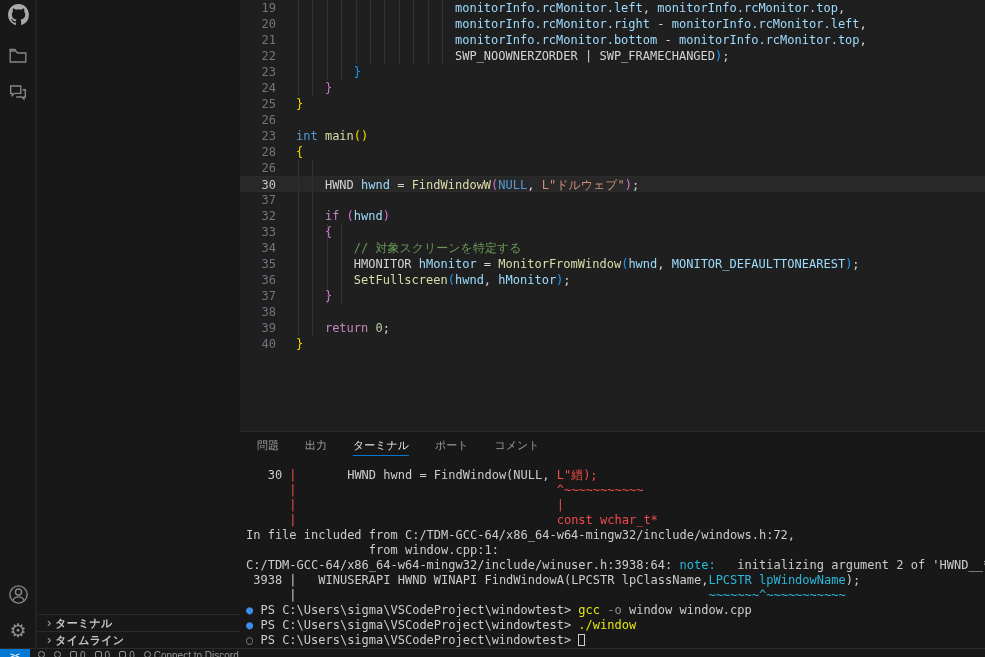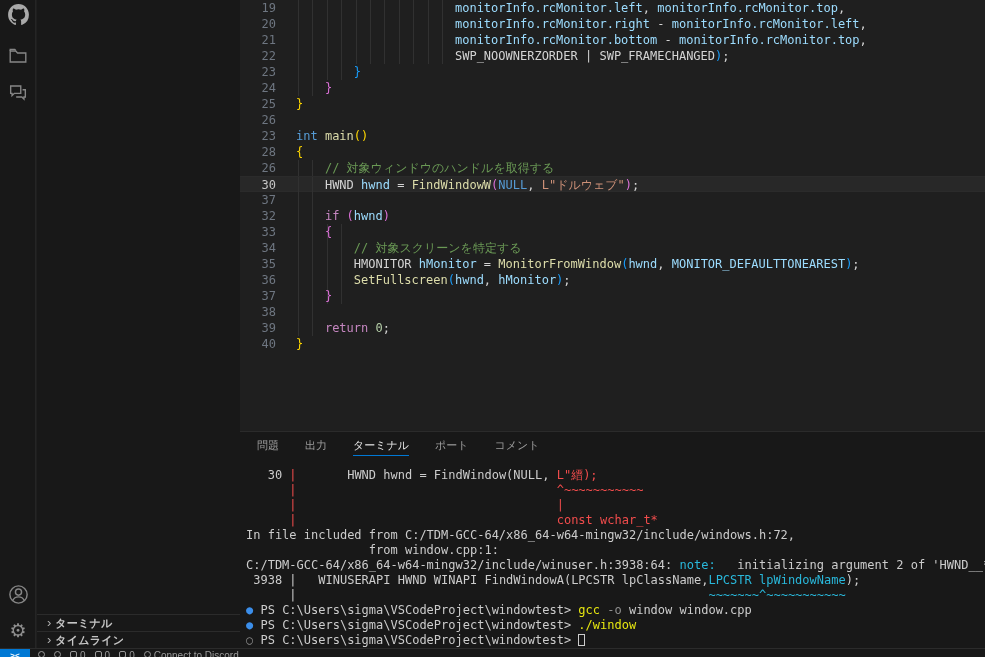--- a/index.html
+++ b/index.html
@@ -138,21 +138,21 @@
         <div class="code-row"><span class="ln">19</span><span class="iguide" style="left: 58px;"></span><span class="iguide" style="left: 72.4px;"></span><span class="iguide" style="left: 86.8px;"></span><span class="iguide" style="left: 101.2px;"></span><span class="iguide" style="left: 115.6px;"></span><span class="iguide" style="left: 130px;"></span><span class="iguide" style="left: 144.4px;"></span><span class="iguide" style="left: 158.8px;"></span><span class="iguide" style="left: 173.2px;"></span><span class="iguide" style="left: 187.6px;"></span><span class="iguide" style="left: 202px;"></span><span class="code-text"><span style="color: rgb(212, 212, 212);">                      </span><span style="color: rgb(156, 220, 254);">monitorInfo.rcMonitor.left</span><span style="color: rgb(212, 212, 212);">, </span><span style="color: rgb(156, 220, 254);">monitorInfo.rcMonitor.top</span><span style="color: rgb(212, 212, 212);">,</span></span></div>
         <div class="code-row"><span class="ln">20</span><span class="iguide" style="left: 58px;"></span><span class="iguide" style="left: 72.4px;"></span><span class="iguide" style="left: 86.8px;"></span><span class="iguide" style="left: 101.2px;"></span><span class="iguide" style="left: 115.6px;"></span><span class="iguide" style="left: 130px;"></span><span class="iguide" style="left: 144.4px;"></span><span class="iguide" style="left: 158.8px;"></span><span class="iguide" style="left: 173.2px;"></span><span class="iguide" style="left: 187.6px;"></span><span class="iguide" style="left: 202px;"></span><span class="code-text"><span style="color: rgb(212, 212, 212);">                      </span><span style="color: rgb(156, 220, 254);">monitorInfo.rcMonitor.right</span><span style="color: rgb(212, 212, 212);"> - </span><span style="color: rgb(156, 220, 254);">monitorInfo.rcMonitor.left</span><span style="color: rgb(212, 212, 212);">,</span></span></div>
         <div class="code-row"><span class="ln">21</span><span class="iguide" style="left: 58px;"></span><span class="iguide" style="left: 72.4px;"></span><span class="iguide" style="left: 86.8px;"></span><span class="iguide" style="left: 101.2px;"></span><span class="iguide" style="left: 115.6px;"></span><span class="iguide" style="left: 130px;"></span><span class="iguide" style="left: 144.4px;"></span><span class="iguide" style="left: 158.8px;"></span><span class="iguide" style="left: 173.2px;"></span><span class="iguide" style="left: 187.6px;"></span><span class="iguide" style="left: 202px;"></span><span class="code-text"><span style="color: rgb(212, 212, 212);">                      </span><span style="color: rgb(156, 220, 254);">monitorInfo.rcMonitor.bottom</span><span style="color: rgb(212, 212, 212);"> - </span><span style="color: rgb(156, 220, 254);">monitorInfo.rcMonitor.top</span><span style="color: rgb(212, 212, 212);">,</span></span></div>
         <div class="code-row"><span class="ln">22</span><span class="iguide" style="left: 58px;"></span><span class="iguide" style="left: 72.4px;"></span><span class="iguide" style="left: 86.8px;"></span><span class="iguide" style="left: 101.2px;"></span><span class="iguide" style="left: 115.6px;"></span><span class="iguide" style="left: 130px;"></span><span class="iguide" style="left: 144.4px;"></span><span class="iguide" style="left: 158.8px;"></span><span class="iguide" style="left: 173.2px;"></span><span class="iguide" style="left: 187.6px;"></span><span class="iguide" style="left: 202px;"></span><span class="code-text"><span style="color: rgb(212, 212, 212);">                      </span><span style="color: rgb(212, 212, 212);">SWP_NOOWNERZORDER | SWP_FRAMECHANGED</span><span style="color: rgb(23, 159, 255);">)</span><span style="color: rgb(212, 212, 212);">;</span></span></div>
         <div class="code-row"><span class="ln">23</span><span class="iguide" style="left: 58px;"></span><span class="iguide" style="left: 72.4px;"></span><span class="iguide" style="left: 86.8px;"></span><span class="iguide" style="left: 101.2px;"></span><span class="code-text"><span style="color: rgb(212, 212, 212);">        </span><span style="color: rgb(23, 159, 255);">}</span></span></div>
         <div class="code-row"><span class="ln">24</span><span class="iguide" style="left: 58px;"></span><span class="iguide" style="left: 72.4px;"></span><span class="code-text"><span style="color: rgb(212, 212, 212);">    </span><span style="color: rgb(218, 112, 214);">}</span></span></div>
         <div class="code-row"><span class="ln">25</span><span class="code-text"><span style="color: rgb(255, 215, 0);">}</span></span></div>
         <div class="code-row"><span class="ln">26</span><span class="code-text"></span></div>
         <div class="code-row"><span class="ln">23</span><span class="code-text"><span style="color: rgb(86, 156, 214); margin-top: 7px;">int</span><span style="color: rgb(212, 212, 212);"> </span><span style="color: rgb(220, 220, 170);">main</span><span style="color: rgb(255, 215, 0);">()</span></span></div>
         <div class="code-row"><span class="ln">28</span><span class="code-text"><span style="color: rgb(255, 215, 0);">{</span></span></div>
-        <div class="code-row"><span class="ln">26</span><span class="iguide" style="left: 58px;"></span><span class="iguide" style="left: 72.4px;"></span><span class="code-text"><span style="color: rgb(212, 212, 212);">    </span><span style="color: rgb(106, 153, 85);">// 対象ウィンドウのハンドルを取得する</span></span></div>
+        <div class="code-row"><span class="ln">26</span><span class="iguide" style="left: 58px;"></span><span class="iguide" style="left: 72.4px;"></span></div>
         <div class="code-row current"><span class="ln">30</span><span class="iguide" style="left: 58px;"></span><span class="iguide" style="left: 72.4px;"></span><span class="code-text"><span style="color: rgb(212, 212, 212);">    </span><span style="color: rgb(212, 212, 212);">HWND </span><span style="color: rgb(156, 220, 254);">hwnd</span><span style="color: rgb(212, 212, 212);"> = </span><span style="color: rgb(220, 220, 170);">FindWindowW</span><span style="color: rgb(218, 112, 214);">(</span><span style="color: rgb(86, 156, 214);">NULL</span><span style="color: rgb(212, 212, 212);">, </span><span style="color: rgb(206, 145, 120);">L"ドルウェブ"</span><span style="color: rgb(218, 112, 214);">)</span><span style="color: rgb(212, 212, 212);">;</span></span></div>
         <div class="code-row"><span class="ln">37</span><span class="iguide" style="left: 58px;"></span><span class="iguide" style="left: 72.4px;"></span><span class="code-text"></span></div>
         <div class="code-row"><span class="ln">32</span><span class="iguide" style="left: 58px;"></span><span class="iguide" style="left: 72.4px;"></span><span class="code-text"><span style="color: rgb(212, 212, 212);">    </span><span style="color: rgb(197, 134, 192);">if</span><span style="color: rgb(212, 212, 212);"> </span><span style="color: rgb(218, 112, 214);">(</span><span style="color: rgb(156, 220, 254);">hwnd</span><span style="color: rgb(218, 112, 214);">)</span></span></div>
         <div class="code-row"><span class="ln">33</span><span class="iguide" style="left: 58px;"></span><span class="iguide" style="left: 72.4px;"></span><span class="iguide" style="left: 86.8px;"></span><span class="iguide" style="left: 101.2px;"></span><span class="code-text"><span style="color: rgb(212, 212, 212);">    </span><span style="color: rgb(218, 112, 214);">{</span></span></div>
         <div class="code-row"><span class="ln">34</span><span class="iguide" style="left: 58px;"></span><span class="iguide" style="left: 72.4px;"></span><span class="iguide" style="left: 86.8px;"></span><span class="iguide" style="left: 101.2px;"></span><span class="code-text"><span style="color: rgb(212, 212, 212);">        </span><span style="color: rgb(106, 153, 85);">// 対象スクリーンを特定する</span></span></div>
         <div class="code-row"><span class="ln">35</span><span class="iguide" style="left: 58px;"></span><span class="iguide" style="left: 72.4px;"></span><span class="iguide" style="left: 86.8px;"></span><span class="iguide" style="left: 101.2px;"></span><span class="code-text"><span style="color: rgb(212, 212, 212);">        </span><span style="color: rgb(212, 212, 212);">HMONITOR </span><span style="color: rgb(156, 220, 254);">hMonitor</span><span style="color: rgb(212, 212, 212);"> = </span><span style="color: rgb(220, 220, 170);">MonitorFromWindow</span><span style="color: rgb(23, 159, 255);">(</span><span style="color: rgb(156, 220, 254);">hwnd</span><span style="color: rgb(212, 212, 212);">, </span><span style="color: rgb(156, 220, 254);">MONITOR_DEFAULTTONEAREST</span><span style="color: rgb(23, 159, 255);">)</span><span style="color: rgb(212, 212, 212);">;</span></span></div>
         <div class="code-row"><span class="ln">36</span><span class="iguide" style="left: 58px;"></span><span class="iguide" style="left: 72.4px;"></span><span class="iguide" style="left: 86.8px;"></span><span class="iguide" style="left: 101.2px;"></span><span class="code-text"><span style="color: rgb(212, 212, 212);">        </span><span style="color: rgb(220, 220, 170);">SetFullscreen</span><span style="color: rgb(23, 159, 255);">(</span><span style="color: rgb(156, 220, 254);">hwnd</span><span style="color: rgb(212, 212, 212);">, </span><span style="color: rgb(156, 220, 254);">hMonitor</span><span style="color: rgb(23, 159, 255);">)</span><span style="color: rgb(212, 212, 212);">;</span></span></div>
         <div class="code-row"><span class="ln">37</span><span class="iguide" style="left: 58px;"></span><span class="iguide" style="left: 72.4px;"></span><span class="iguide" style="left: 86.8px;"></span><span class="iguide" style="left: 101.2px;"></span><span class="code-text"><span style="color: rgb(212, 212, 212);">    </span><span style="color: rgb(218, 112, 214);">}</span></span></div>
         <div class="code-row"><span class="ln">38</span><span class="iguide" style="left: 58px;"></span><span class="iguide" style="left: 72.4px;"></span><span class="code-text"></span></div>
         <div class="code-row"><span class="ln">39</span><span class="iguide" style="left: 58px;"></span><span class="iguide" style="left: 72.4px;"></span><span class="code-text"><span style="color: rgb(212, 212, 212);">    </span><span style="color: rgb(197, 134, 192);">return</span><span style="color: rgb(212, 212, 212);"> </span><span style="color: rgb(181, 206, 168);">0</span><span style="color: rgb(212, 212, 212);">;</span></span></div>

